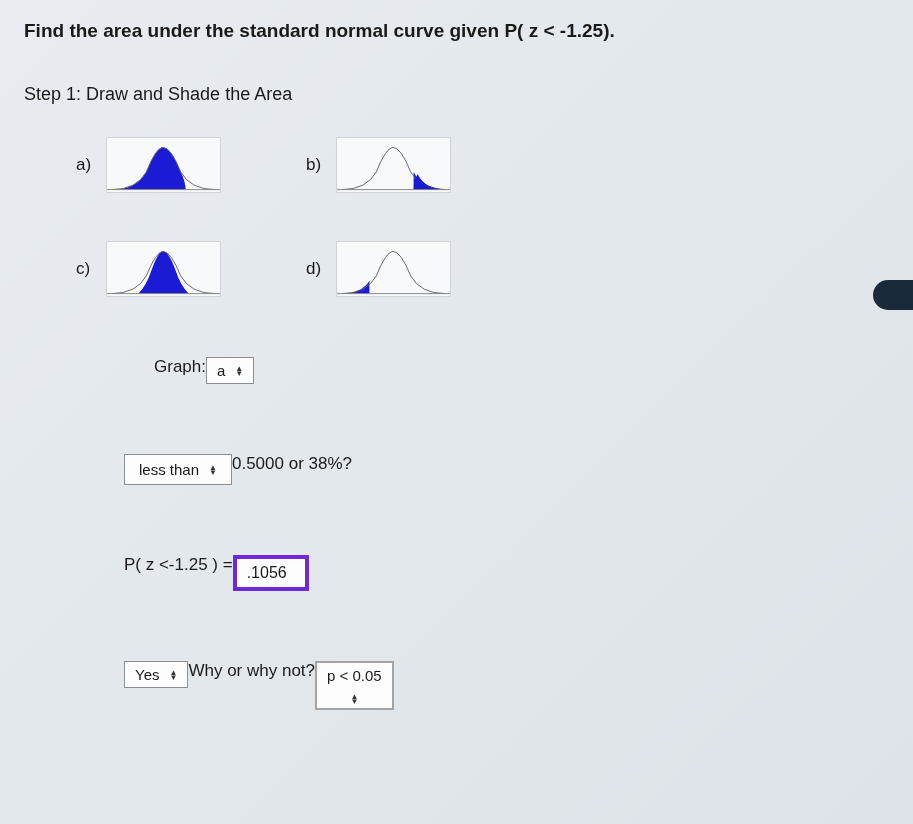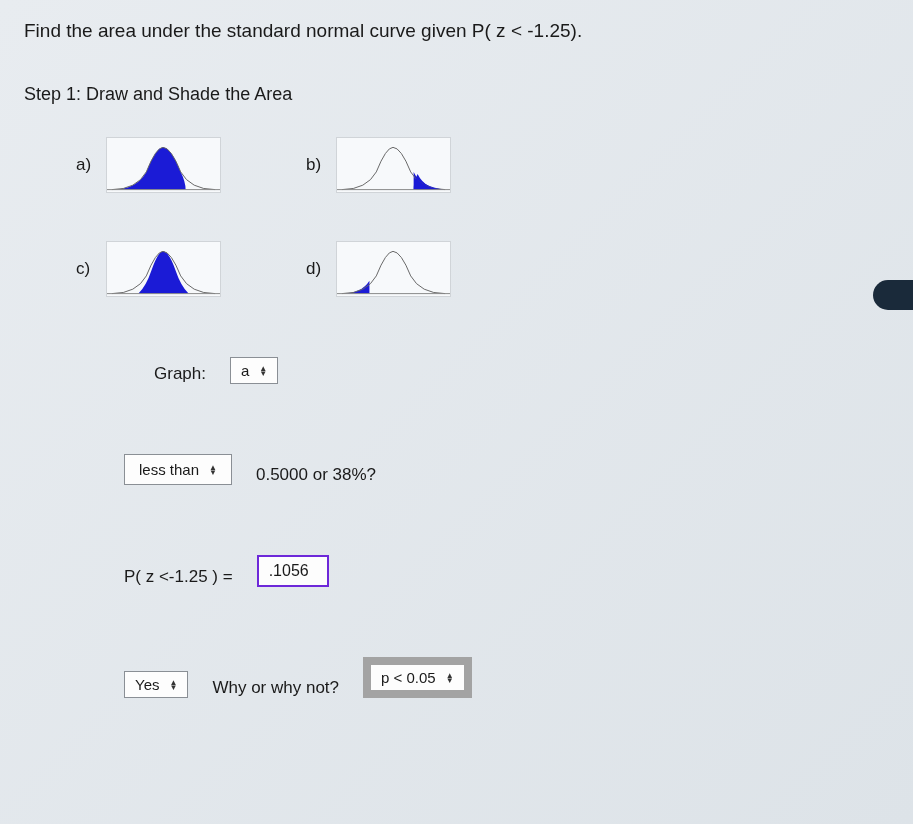--- a/index.html
+++ b/index.html
@@ -7,21 +7,21 @@
     margin: 0;
     padding: 20px 24px;
     font-family: Arial, Helvetica, sans-serif;
     background: linear-gradient(135deg, #e8ecf0 0%, #dde3e8 100%);
     color: #1a1a1a;
     width: 913px;
     min-height: 824px;
   }
   .title {
     font-size: 19px;
-    font-weight: normal;
+    font-weight: bold;
     margin-bottom: 42px;
   }
   .step {
     font-size: 18px;
     margin-bottom: 32px;
   }
   .graph-options {
     display: grid;
     grid-template-columns: 30px 140px 60px 30px 140px;
     row-gap: 48px;
@@ -40,49 +40,50 @@
     display: flex;
     align-items: flex-end;
     justify-content: center;
   }
   .curve-box svg { display: block; }
   .row {
     margin-left: 100px;
     margin-bottom: 70px;
     font-size: 17px;
     display: flex;
-    align-items: flex-end;
+    align-items: flex-start;
     flex-wrap: wrap;
-    gap: 24px;
+    gap: 0;
   }
   .select-box {
     display: inline-flex;
     align-items: center;
     background: #fdfdfd;
     border: 1px solid #8a8f95;
     padding: 4px 10px;
     font-size: 15px;
     gap: 10px;
     cursor: pointer;
   }
   .select-box.wide { padding: 6px 14px; }
   .select-box.highlighted {
-    border: 8px solid #a3a3a3;
+    border: 2px solid #a3a3a3;
+    flex-direction: column;
   }
   .up-down {
     display: inline-flex;
     flex-direction: column;
     line-height: 5px;
     font-size: 8px;
     color: #333;
   }
   .input-box {
     display: inline-block;
     background: #fdfdfd;
-    border: 2px solid #6d28d9;
+    border: 4px solid #6d28d9;
     padding: 5px 18px 5px 10px;
     font-size: 16px;
     min-width: 70px;
   }
   .corner-mark {
     position: absolute;
     right: 0;
     top: 280px;
     width: 40px;
     height: 30px;

